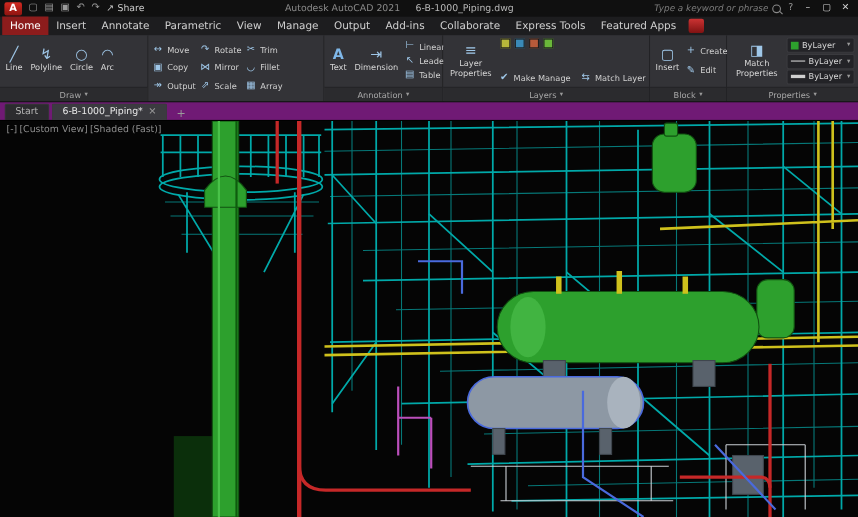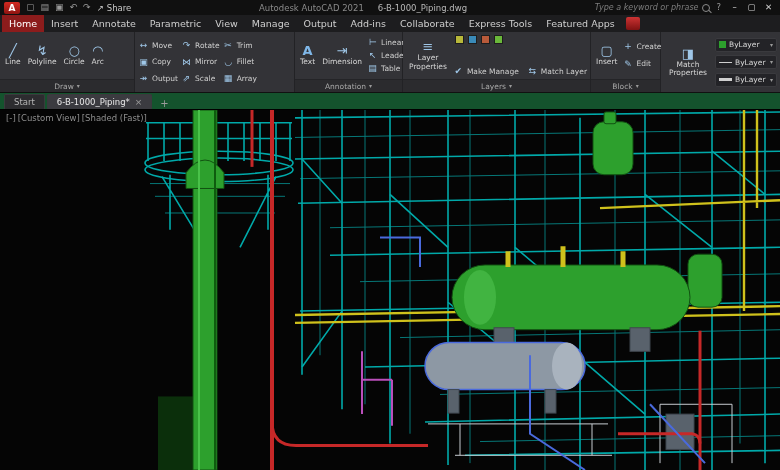--- a/index.html
+++ b/index.html
@@ -48,21 +48,21 @@
   .dropdown .caret{margin-left:auto;}
   .swatch{width:7px;height:7px;background:var(--green);display:inline-block;}
   .layer-btnrow{display:flex;gap:8px;}
   .prop-col{display:flex;flex-direction:column;justify-content:space-evenly;flex:1;}
   .prop-row{display:flex;align-items:center;gap:3px;background:#232327;border:1px solid #3a3a3e;padding:0 3px;height:12px;font-size:7.5px;color:#d6d6d6;border-radius:2px;}
   .prop-row .caret{margin-left:auto;}
   .line-sw{width:13px;height:1px;background:#cfcfcf;display:inline-block;}
   .lw-sw{height:3px;}
 
   
-  .doctabs{height:16px;background:#14532d;display:flex;align-items:flex-end;gap:2px;padding-left:4px;border-bottom:1px solid #000;flex:0 0 auto;}
+  .doctabs{height:16px;background:#701a75;display:flex;align-items:flex-end;gap:2px;padding-left:4px;border-bottom:1px solid #000;flex:0 0 auto;}
   .dtab{height:14px;display:flex;align-items:center;gap:5px;padding:0 9px;font-size:8.5px;background:#2c2c2f;color:#b5b5b5;border:1px solid #3a3a3d;border-bottom:none;border-radius:2px 2px 0 0;white-space:nowrap;}
   .dtab.active{background:#3b3b40;color:#e9e9e9;}
   .dtab-close{font-size:9px;color:#9a9a9a;line-height:1;}
   .newtab{font-size:10px;color:#9a9a9a;padding:0 6px;}
 
   
   .canvas{flex:1;position:relative;background:#050505;overflow:hidden;}
   .vp-label{position:absolute;top:3px;left:6px;font-size:8.5px;color:#8f8f8f;display:flex;gap:2px;z-index:3;}
   .scene{position:absolute;inset:0;width:100%;height:100%;}
   .overlay-title{position:absolute;left:55px;top:82px;width:668px;z-index:4;color:#fff;
@@ -310,20 +310,24 @@
             <span>ByLayer</span>
             <span class="caret">▾</span>
           </div>
           <div class="prop-row">
             <span class="line-sw lw-sw"></span>
             <span>ByLayer</span>
             <span class="caret">▾</span>
           </div>
         </div>
       </div>
+      <div class="panel-label">
+        <span>Properties</span>
+        <span class="caret">▾</span>
+      </div>
     </section>
   </div>
 
   <div class="doctabs">
     <div class="dtab">
         <span>Start</span>
       </div>
     <div class="dtab active">
       <span>6-B-1000_Piping*</span>
       <span class="dtab-close">×</span>

